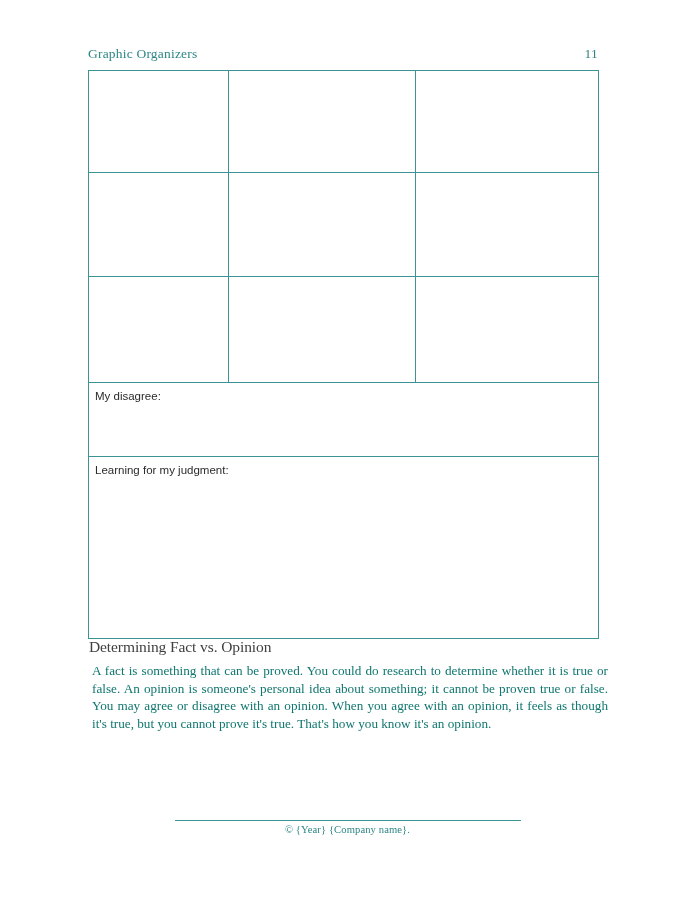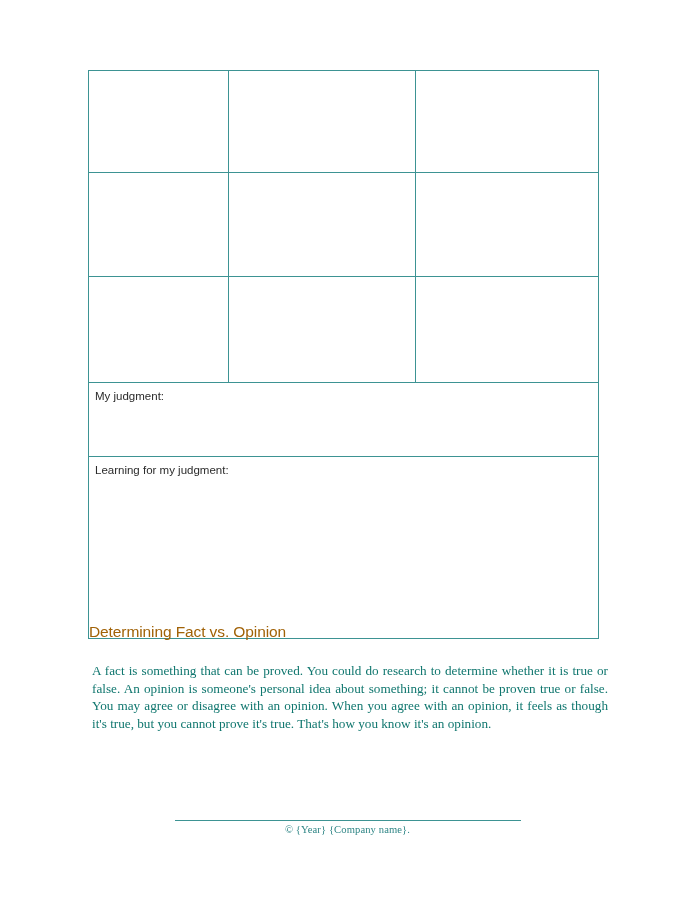--- a/index.html
+++ b/index.html
@@ -68,24 +68,24 @@
     color: #2b2b2b;
     line-height: 1.2;
   }
   .row-judgment td { height: 66px; }
   .row-reasons  td { height: 174px; }
 
   
   .section-heading {
     position: absolute;
     left: 89px;
-    top: 623px;
-    font-family: Liberation Sans, sans-serif;
+    top: 638px;
+    font-family: Liberation Serif, serif;
     font-size: 15.5px;
-    color: #a16207;
+    color: #404040;
     letter-spacing: -0.1px;
     white-space: nowrap;
   }
 
   
   .body-copy {
     position: absolute;
     left: 92px;
     top: 649px;
     width: 516px;
@@ -123,20 +123,24 @@
     margin-top: 3px;
     font-size: 10.6px;
     letter-spacing: 0.1px;
   }
 </style>
 </head>
 <body>
 
 <div class="page">
 
+  <div class="running-head">
+    <span class="rh-title">Graphic Organizers</span>
+    <span class="rh-page">11</span>
+  </div>
 
   <table class="organizer">
     <colgroup>
       <col class="col-a">
       <col class="col-b">
       <col class="col-c">
     </colgroup>
     <tbody>
       <tr class="grid-row r1">
         <td></td>
@@ -147,21 +151,21 @@
         <td></td>
         <td></td>
         <td></td>
       </tr>
       <tr class="grid-row r3">
         <td></td>
         <td></td>
         <td></td>
       </tr>
       <tr class="row-judgment">
-        <td class="label-cell" colspan="3">My judgment:</td>
+        <td class="label-cell" colspan="3">My disagree:</td>
       </tr>
       <tr class="row-reasons">
         <td class="label-cell" colspan="3">Learning for my judgment:</td>
       </tr>
     </tbody>
   </table>
 
   <div class="section-heading">Determining Fact vs. Opinion</div>
 
   <p class="body-copy">A fact is something that can be proved. You could do research to determine whether it is true or false.  An opinion is someone's personal idea about something; it cannot be proven true or false.  You may agree or disagree with an opinion. When you agree with an opinion, it feels as though it's true, but you cannot prove it's true. That's how you know it's an opinion.</p>

